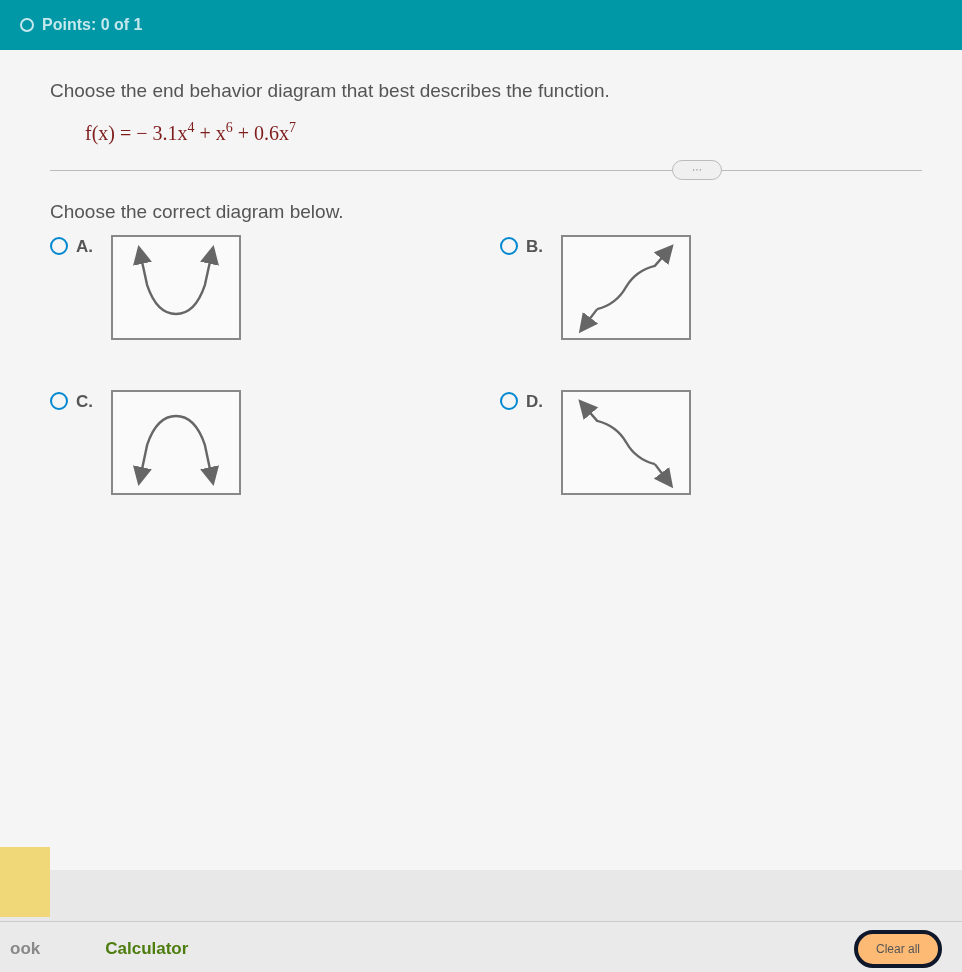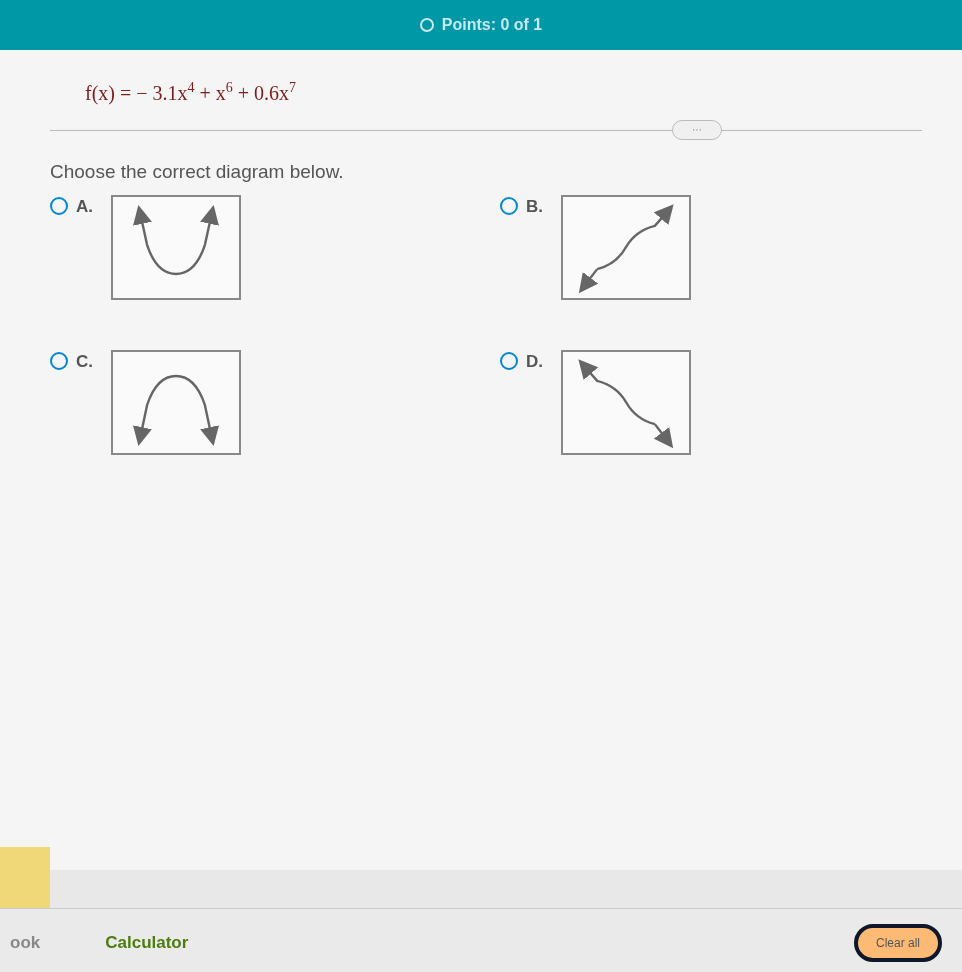--- a/index.html
+++ b/index.html
@@ -13,21 +13,21 @@
       width: 962px;
       height: 972px;
       overflow: hidden;
       position: relative;
     }
     .header {
       background: #0097a7;
       height: 50px;
       display: flex;
       align-items: center;
-      justify-content: center;
+      justify-content: flex-start;
       padding: 12px 20px;
       color: #c5e8ec;
       font-size: 16px;
       font-weight: bold;
     }
     .header .points-icon {
       width: 14px;
       height: 14px;
       border: 2px solid #c5e8ec;
       border-radius: 50%;
@@ -116,21 +116,21 @@
     }
     .diagram-box svg {
       width: 100%;
       height: 100%;
     }
     .footer {
       position: absolute;
       bottom: 0;
       left: 0;
       right: 0;
-      height: 64px;
+      height: 51px;
       background: #eaeaea;
       border-top: 1px solid #ccc;
       display: flex;
       align-items: center;
       justify-content: space-between;
       padding: 4px 20px 0 10px;
     }
     .footer-left {
       display: flex;
       gap: 25px;
@@ -167,20 +167,21 @@
   </style>
 </head>
 <body>
 
 <div class="header">
   <span class="points-icon"></span>
   <span>Points: 0 of 1</span>
 </div>
 
 <div class="content">
+  <div class="question-text">Choose the end behavior diagram that best describes the function.</div>
   <div class="function-text" id="function-expr">f(x) = − 3.1x<sup>4</sup> + x<sup>6</sup> + 0.6x<sup>7</sup></div>
 
   <div class="divider-wrap">
     <hr class="divider">
     <div class="divider-handle">⋯</div>
   </div>
 
   <div class="sub-question">Choose the correct diagram below.</div>
 
   <div class="options-grid">

